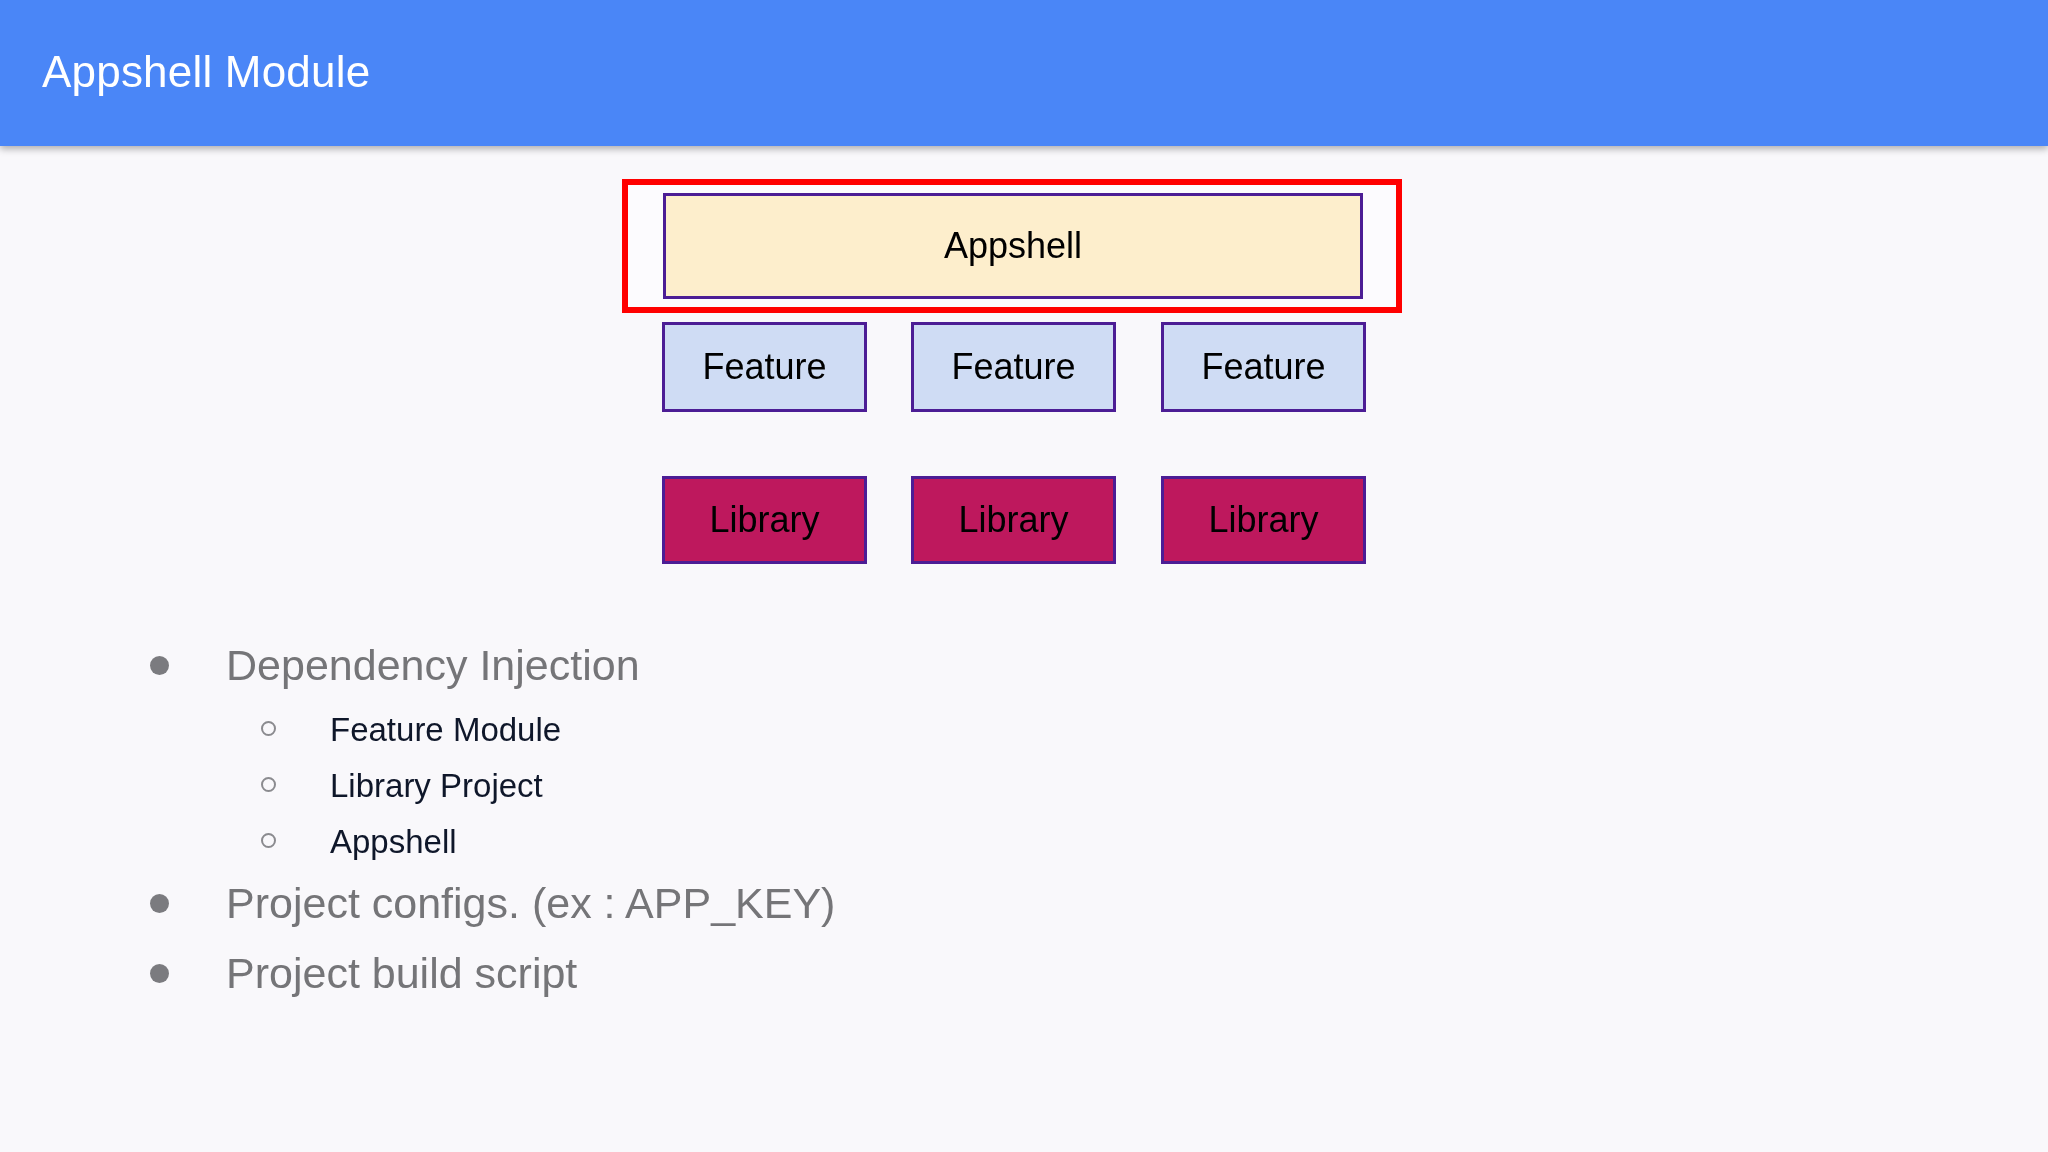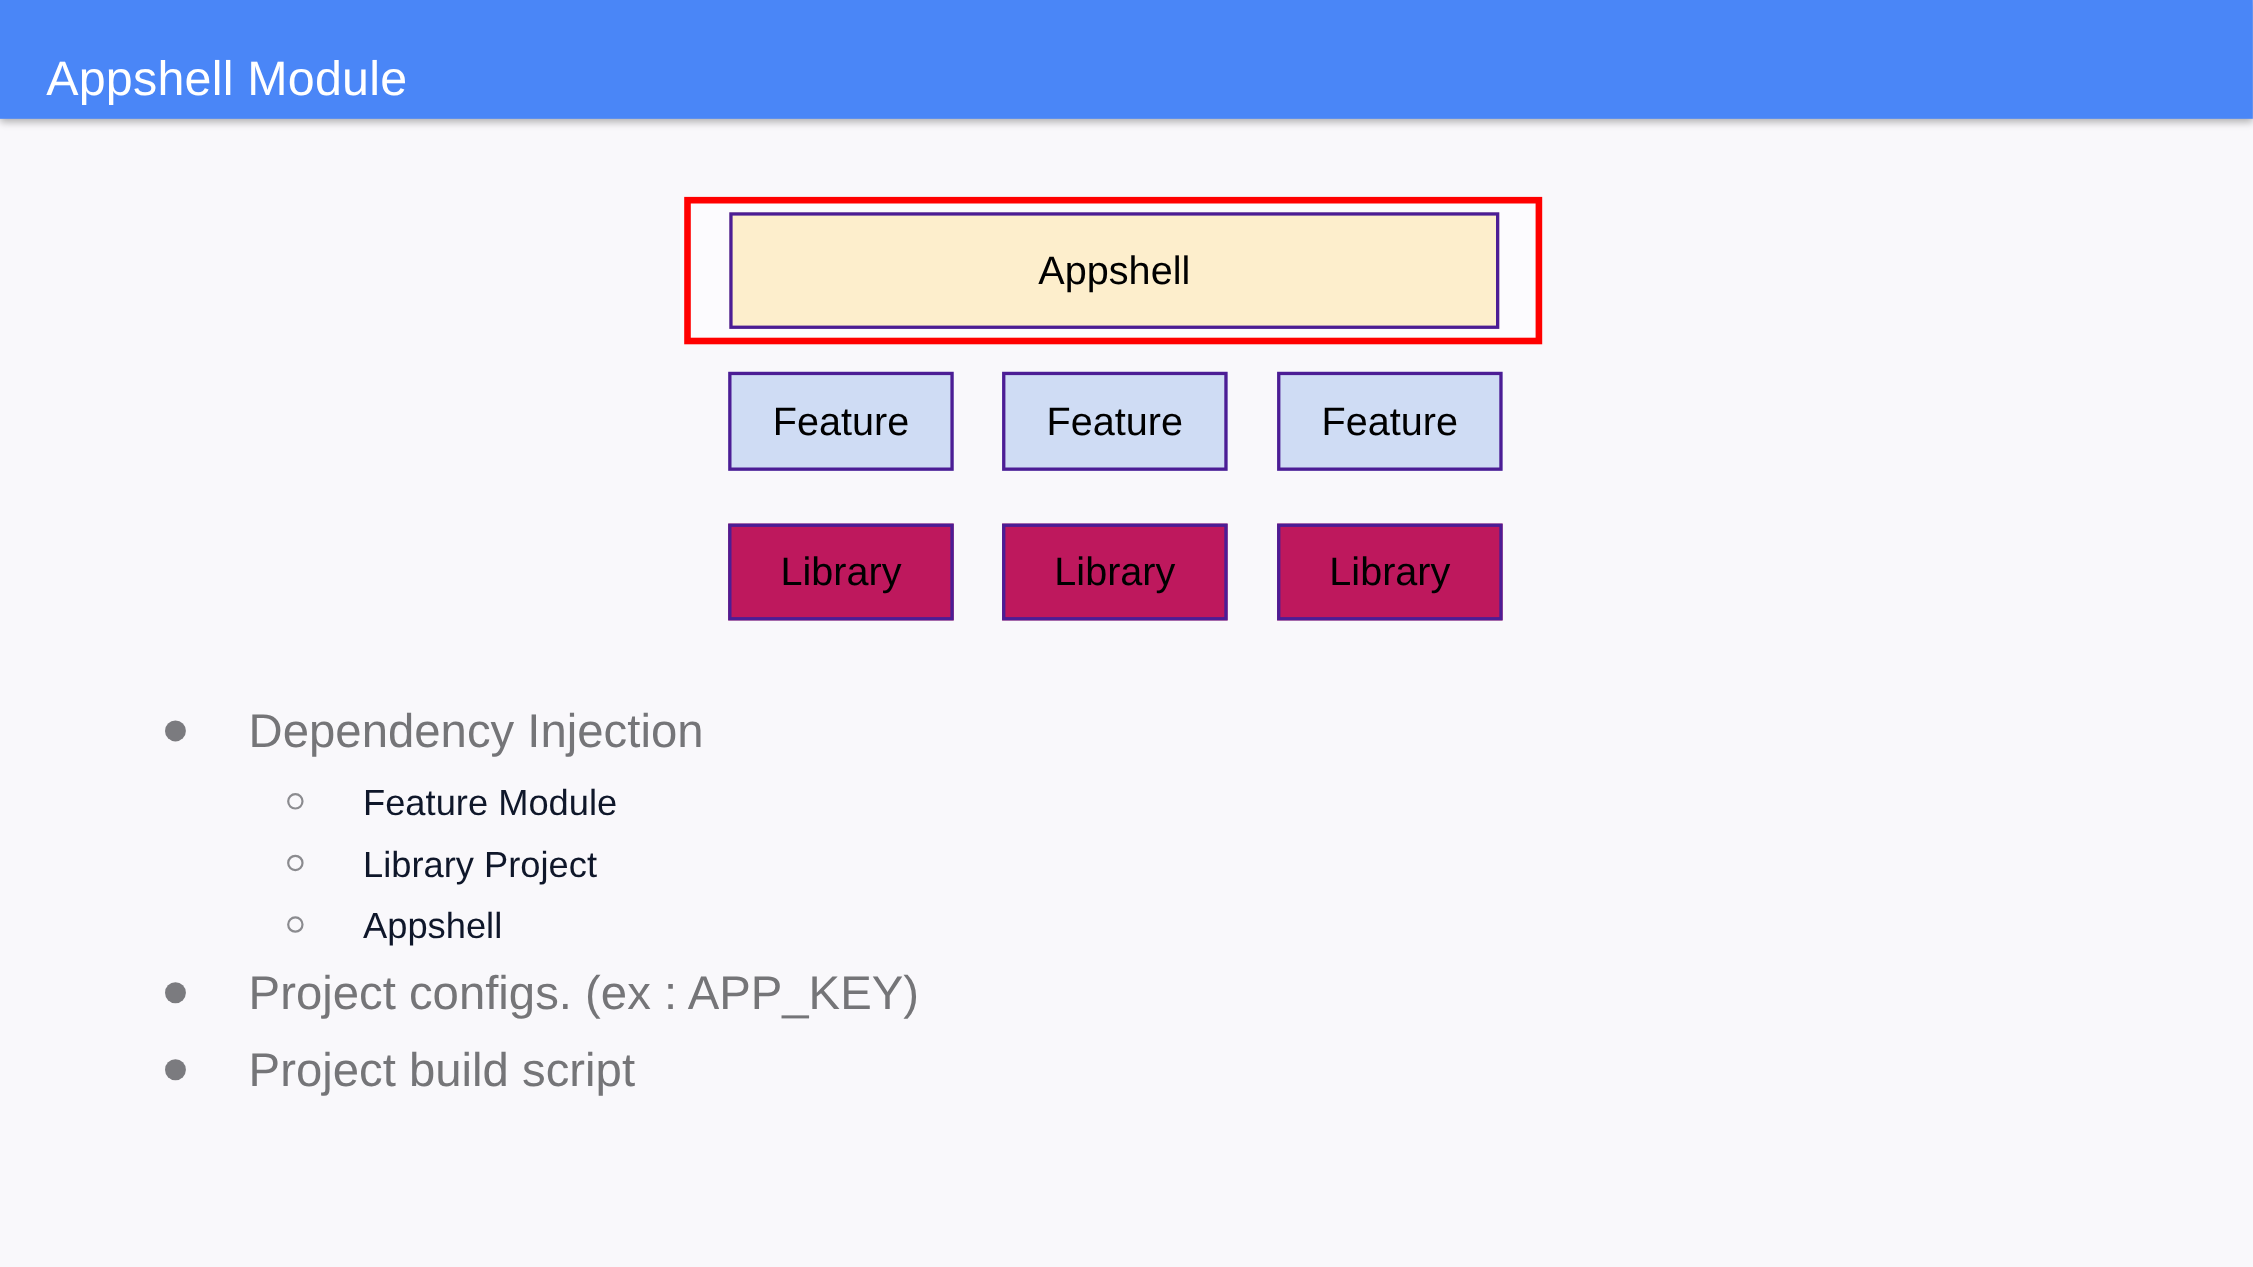--- a/index.html
+++ b/index.html
@@ -14,21 +14,21 @@
     overflow: hidden;
     position: relative;
   }
 
   
   .header {
     position: absolute;
     left: 0;
     top: 0;
     width: 2048px;
-    height: 108px;
+    height: 146px;
     background: #4a86f7;
     box-shadow: 0 3px 7px rgba(0,0,0,0.30);
     z-index: 5;
   }
   .header-title {
     position: absolute;
     left: 42px;
     top: 43px;
     font-size: 44px;
     line-height: 58px;
@@ -74,21 +74,21 @@
 
   .node-appshell {
     left: 663px;
     top: 47px;
     width: 700px;
     height: 106px;
     background: #fdeecc;
   }
 
   .node-feature {
-    top: 192px;
+    top: 176px;
     width: 205px;
     height: 90px;
     background: #cfdcf4;
   }
 
   .node-library {
     top: 330px;
     width: 205px;
     height: 88px;
     background: #be185d;

